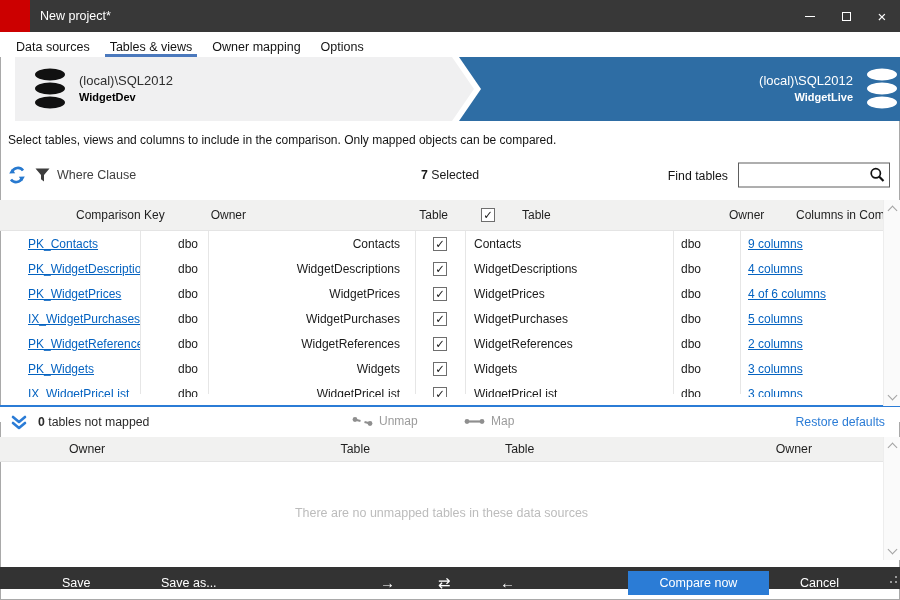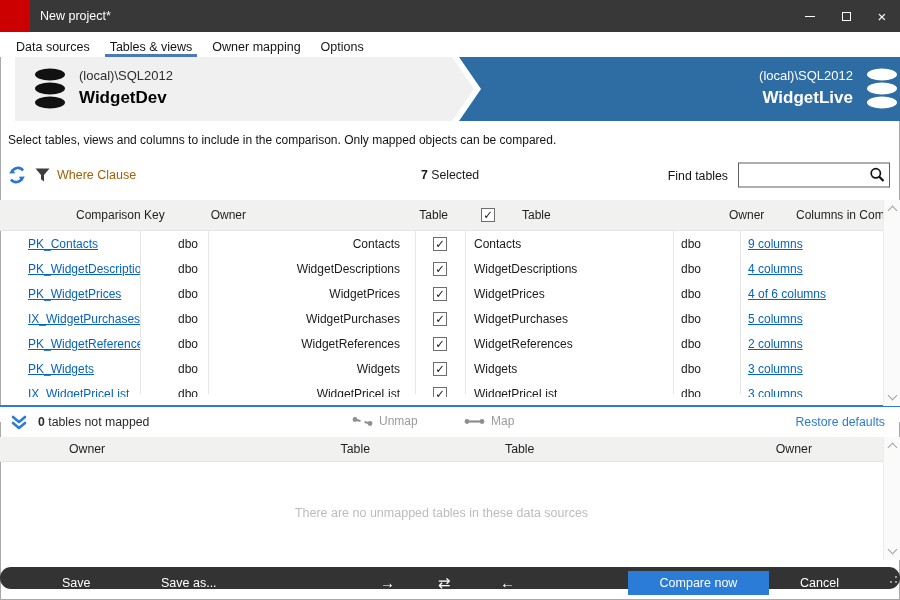--- a/index.html
+++ b/index.html
@@ -27,31 +27,31 @@
   .banner-left-bg { position:absolute; inset:0; background:#f0f0f1;
     clip-path:polygon(0 0, 437px 0, 459px 50%, 437px 100%, 0 100%); }
   .banner-right-bg { position:absolute; inset:0; background:#2e6da4;
     clip-path:polygon(444px 0, 100% 0, 100% 100%, 444px 100%, 466px 50%); }
   .banner-src { position:absolute; left:18px; top:0; height:100%; display:flex; align-items:center; gap:12px; }
   .banner-tgt { position:absolute; right:16px; top:0; height:100%; display:flex; align-items:center; gap:12px; color:#fff; }
   .db-lines { display:flex; flex-direction:column; line-height:1.45; }
   .db-lines.right { text-align:right; }
   .srv { font-size:13px; color:#2e2e2e; }
   .banner-tgt .srv { color:#fff; }
-  .dbn { font-size:17px; font-weight:bold; color:#000; }
+  .dbn { font-size:11px; font-weight:bold; color:#000; }
   .banner-tgt .dbn { color:#fff; }
 
   
   .instruction { position:absolute; top:133px; left:8px; font-size:12px; color:#141414; }
 
   
   .toolbar { position:absolute; top:158px; left:0; width:100%; height:34px; }
   .tb-left { position:absolute; left:8px; top:50%; transform:translateY(-50%); display:flex; align-items:center; gap:9px; }
   .icon-btn { display:flex; align-items:center; gap:7px; cursor:pointer; }
-  .where-label { color:#a16207; font-size:12.5px; }
+  .where-label { color:#404040; font-size:12.5px; }
   .tb-center { position:absolute; left:0; right:0; top:50%; transform:translateY(-50%); text-align:center; font-size:12.3px; }
   .tb-center b { font-weight:bold; }
   .tb-right { position:absolute; right:10px; top:50%; transform:translateY(-50%); display:flex; align-items:center; gap:10px; }
   .find-label { font-size:12.3px; color:#141414; }
   .search-wrap { position:relative; }
   .search-input { width:152px; height:25px; border:1px solid #5e5e5e; padding:2px 24px 2px 6px; font-family:inherit; font-size:12px; outline:none; }
   .search-icon { position:absolute; right:5px; top:4px; }
 
   
   .grid-top { position:absolute; top:200px; left:0; width:883px; }
@@ -86,21 +86,21 @@
 
   
   .vscroll { position:absolute; right:0; width:17px; background:#fafafa; border-left:1px solid #ededed; }
   .vscroll .up, .vscroll .down { position:absolute; left:4.5px; width:7px; height:7px; border-left:1.5px solid #a2a2a2; border-top:1.5px solid #a2a2a2; }
   .vscroll .up { top:7px; transform:rotate(45deg); }
   .vscroll .down { bottom:7px; transform:rotate(225deg); }
   .scroll-top { top:200px; height:206px; }
   .scroll-bottom { top:437px; height:123px; }
 
   
-  .footer { position:absolute; top:567px; left:0; width:100%; height:22px; background:#333333; color:#fff; font-size:12.5px;border-radius:15px; }
+  .footer { position:absolute; top:567px; left:0; width:100%; height:22px; background:#333333; color:#fff; font-size:12.5px; }
   .f-item { position:absolute; top:9px; cursor:pointer; }
   .f-save { left:62px; } .f-saveas { left:152px;margin-left:9px; }
   .f-arrow { font-size:15px; top:7px; }
   .f-right-arrow { left:380px; } .f-swap { left:438px; } .f-left-arrow { left:500px; }
   .f-compare { position:absolute; left:628px; top:4px; width:141px; height:24px; background:#2b7cd6; color:#fff; border:none; font-family:inherit; font-size:12.5px; cursor:pointer; }
   .f-cancel { left:800px; }
   .grip { position:absolute; right:8px; bottom:6px; width:2px; height:2px; background:#9a9a9a; box-shadow:5px 0 #9a9a9a, 5px -5px #9a9a9a; }
 </style>
 </head>
 <body>

